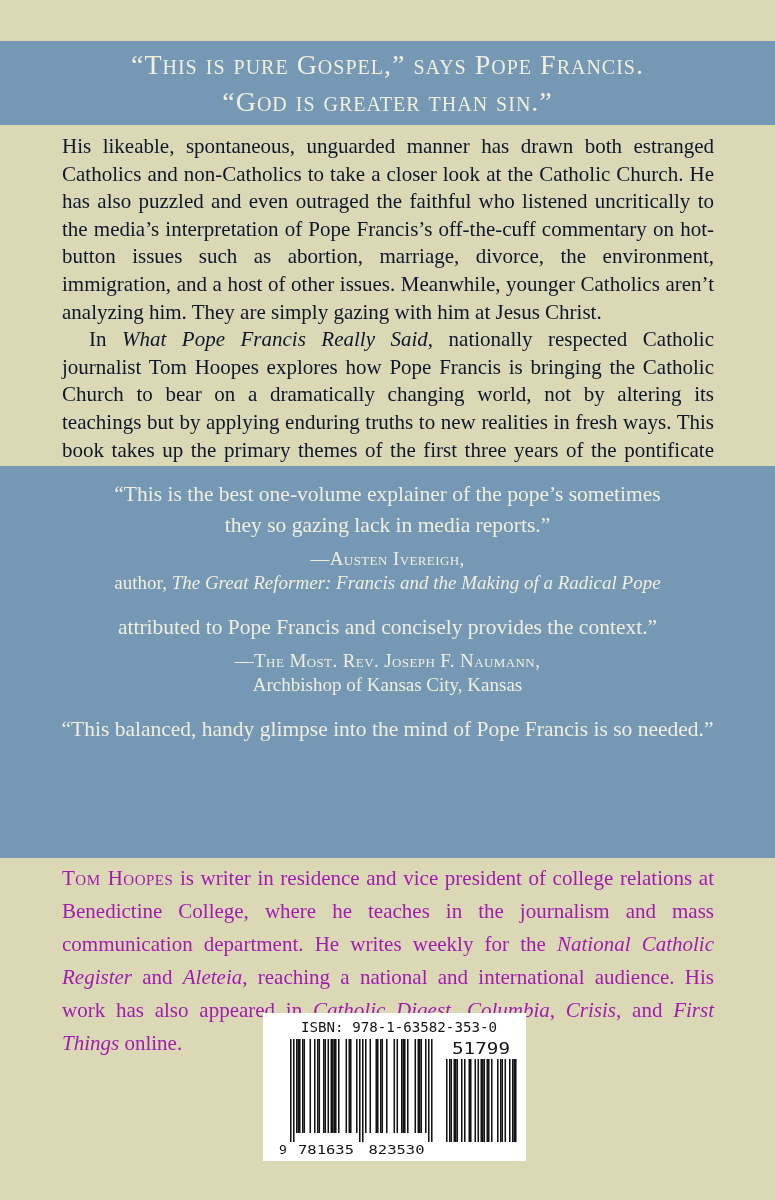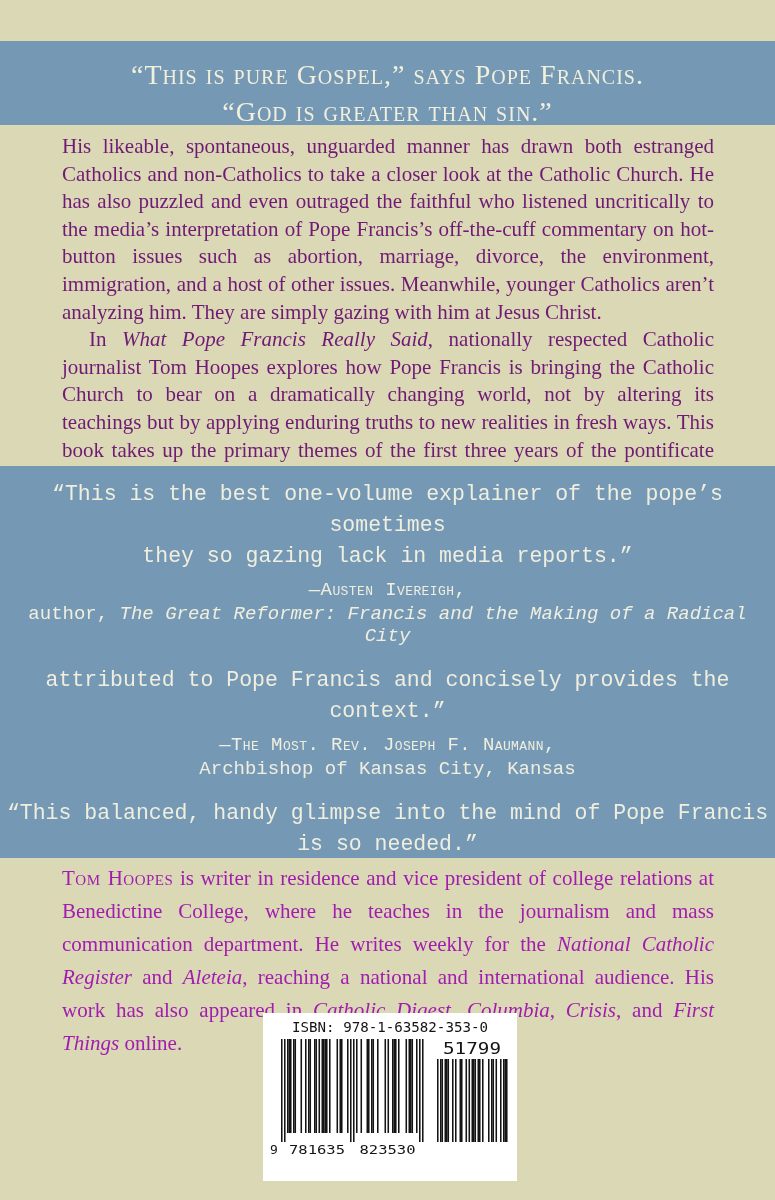--- a/index.html
+++ b/index.html
@@ -5,53 +5,54 @@
   html,body{margin:0;padding:0;background:#dbd8b6;}
   .cover{
     position:relative;width:775px;height:1200px;overflow:hidden;
     background:#dbd8b6;
     font-family:"Liberation Serif","DejaVu Serif",serif;
   }
   
   .top-band{
     position:absolute;top:41px;left:0;width:775px;height:84px;
     background:#7599b4;color:#f2efdc;text-align:center;
-    box-sizing:border-box;padding-top:15px;
+    box-sizing:border-box;padding-top:5px;
   }
   .headline-line{
     font-variant:small-caps;font-size:28px;line-height:37px;letter-spacing:1px;
   }
   
   .synopsis{
     position:absolute;top:133px;left:62px;width:652px;
-    color:#701a75;font-size:21px;line-height:27.6px;text-align:justify;
+    color:#0f172a;font-size:21px;line-height:27.6px;text-align:justify;
   }
   .synopsis p{margin:0;}
   .synopsis p.indented{text-indent:27px;}
   
   .endorse-band{
     position:absolute;top:466px;left:0;width:775px;height:392px;
     background:#7599b4;color:#f0eedf;text-align:center;
-    box-sizing:border-box;padding-top:13px;font-family:Liberation Mono, monospace;
+    box-sizing:border-box;padding-top:13px;
   }
   .endorse + .endorse{margin-top:18px;}
   .e-line{font-size:21.5px;line-height:31px;}
   .e-attr{font-variant:small-caps;font-size:19px;line-height:24px;margin-top:6px;letter-spacing:.4px;}
   .e-detail{font-size:19px;line-height:22px;margin-top:1px;}
   
   .bio{
     position:absolute;top:862px;left:62px;width:652px;
     color:#a21caf;font-size:21px;line-height:33px;text-align:justify;
   }
   .bio p{margin:0;}
   .bio-name{font-variant:small-caps;letter-spacing:.5px;}
   
   .barcode-panel{
-    position:absolute;top:1013px;left:263px;width:254px;height:168px;
+    position:absolute;top:1013px;left:263px;width:254px;height:148px;
     background:#ffffff;
+    padding-left:9px;
   }
   .barcode-panel svg{display:block;}
   .bc-text{
     font-family:"DejaVu Sans Mono","Liberation Mono",monospace;
     fill:#141414;
   }
   #bars-main rect,#bars-addon rect{fill:#141414;}
   i{font-style:italic;}
 </style>
 </head>
@@ -68,21 +69,21 @@
     <p>His likeable, spontaneous, unguarded manner has drawn both estranged Catholics and non-Catholics to take a closer look at the Catholic Church. He has also puzzled and even outraged the faithful who listened uncritically to the media’s interpretation of Pope Francis’s off-the-cuff commentary on hot-button issues such as abortion, marriage, divorce, the environment, immigration, and a host of other issues. Meanwhile, younger Catholics aren’t analyzing him. They are simply gazing with him at Jesus Christ.</p>
     <p class="indented"><span>In </span><i>What Pope Francis Really Said</i><span>, nationally respected Catholic journalist Tom Hoopes explores how Pope Francis is bringing the Catholic Church to bear on a dramatically changing world, not by altering its teachings but by applying enduring truths to new realities in fresh ways. This book takes up the primary themes of the first three years of the pontificate and challenges American Catholics to see the pope and his teachings as a pathway to personal renewal.</span></p>
   </div>
 
   <div class="endorse-band">
 
     <div class="endorse">
       <div class="e-line">“This is the best one-volume explainer of the pope’s sometimes</div>
       <div class="e-line">they so gazing lack in media reports.”</div>
       <div class="e-attr">—Austen Ivereigh,</div>
-      <div class="e-detail"><span>author, </span><i>The Great Reformer: Francis and the Making of a Radical City</i></div>
+      <div class="e-detail"><span>author, </span><i>The Great Reformer: Francis and the Making of a Radical Pope</i></div>
     </div>
 
     <div class="endorse">
       <div class="e-line">attributed to Pope Francis and concisely provides the context.”</div>
       <div class="e-attr">—The Most. Rev. Joseph F. Naumann,</div>
       <div class="e-detail">Archbishop of Kansas City, Kansas</div>
     </div>
 
     <div class="endorse">
       <div class="e-line">“This balanced, handy glimpse into the mind of Pope Francis is so needed.”</div>

